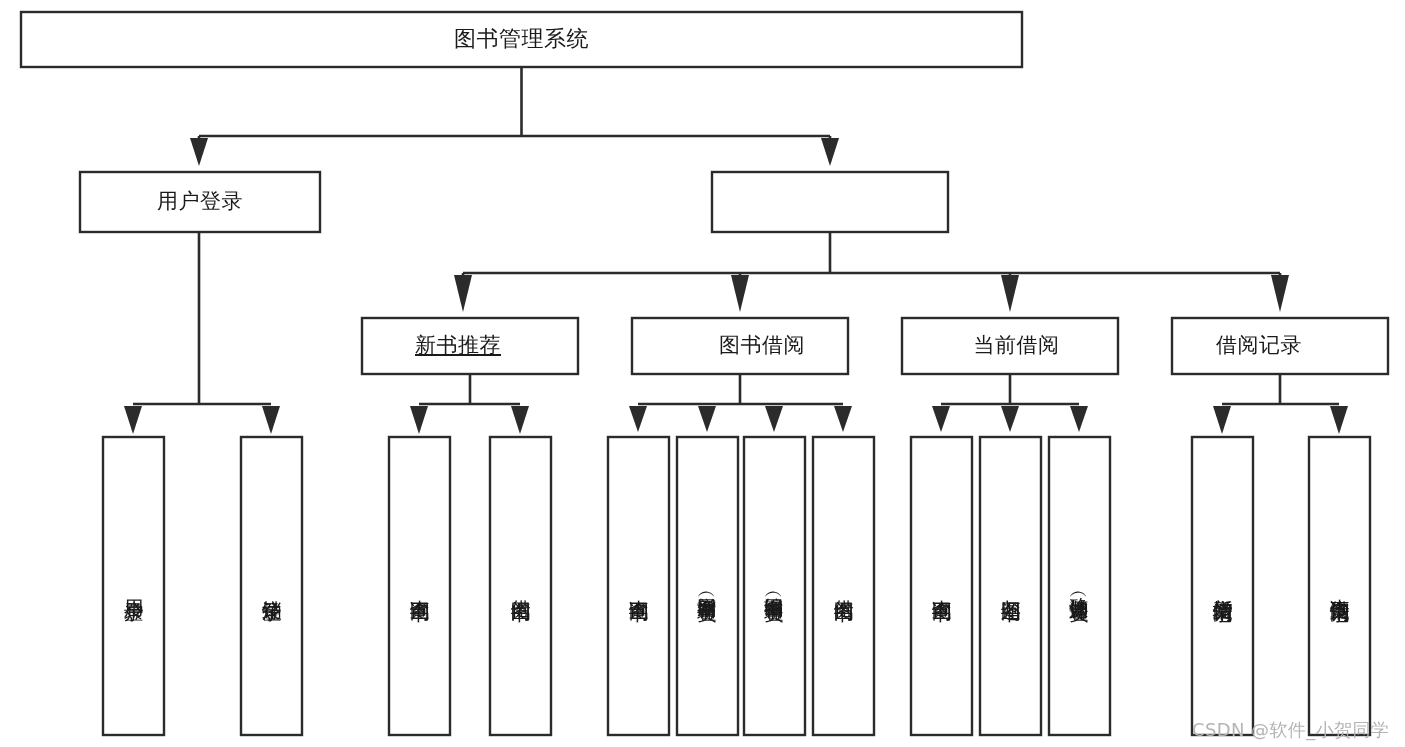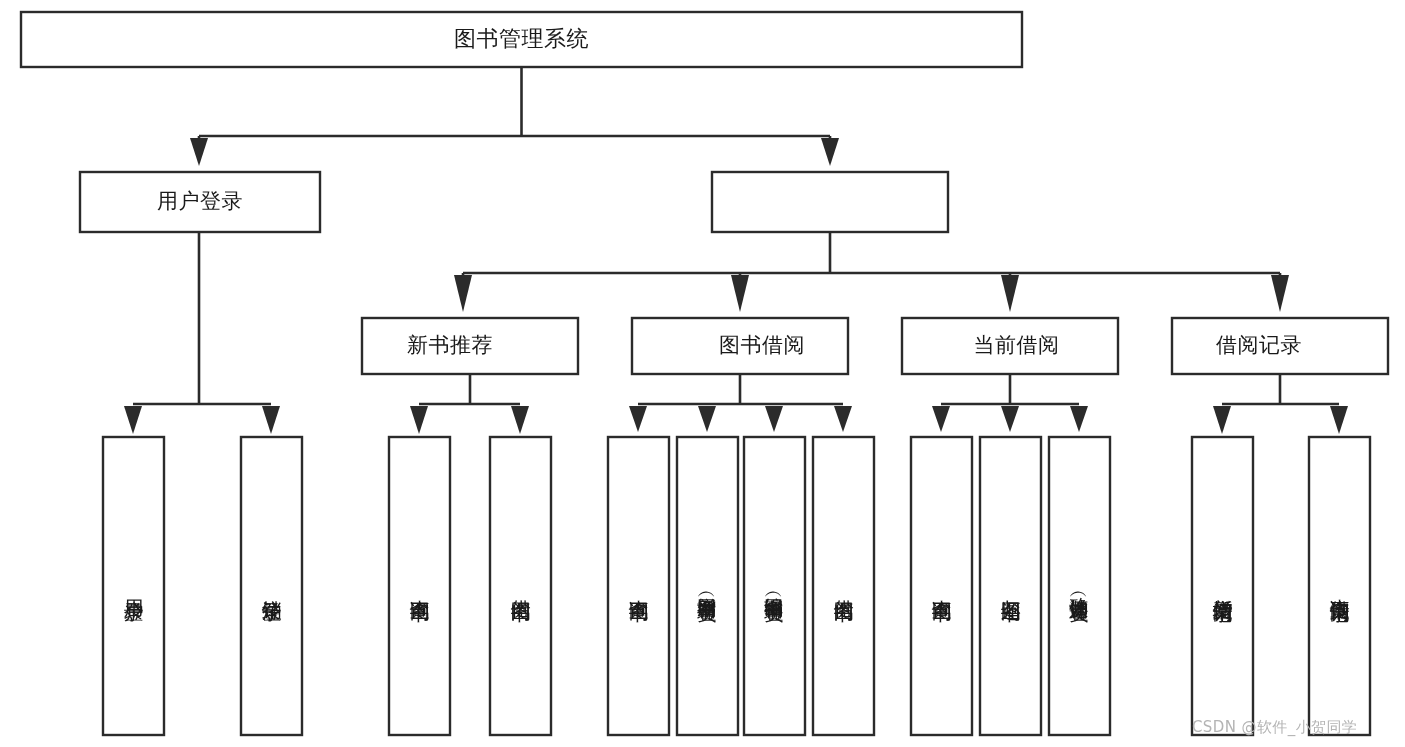--- a/index.html
+++ b/index.html
@@ -71,21 +71,21 @@
     line-height: 1.18;
     letter-spacing: 1px;
     white-space: nowrap;
     pointer-events: none;
   }
   .v-label.tall {
     font-size: 19px;
   }
   .watermark {
     position: absolute;
-    font-size: 15px;
+    font-size: 18px;
     color: #b4b4b4;
     white-space: nowrap;
     letter-spacing: 0.4px;
   }
 </style>
 </head>
 <body>
 
 <div id="diagram-root">
 
@@ -177,21 +177,21 @@
     <rect class="node-box" x="1049" y="437" width="61" height="298"></rect>
 
     <rect class="node-box" x="1192" y="437" width="61" height="298"></rect>
     <rect class="node-box" x="1309" y="437" width="61" height="298"></rect>
   </svg>
 
   <div class="h-label title-label" style="left:21px; top:12px; width:1001px; height:55px;border-radius:12px;">图书管理系统</div>
 
   <div class="h-label" style="left:80px; top:172px; width:240px; height:60px;">用户登录</div>
 
-  <div class="h-label" style="left:354px; top:318px; width:192px; height:56px;">新书推荐</div>
+  <div class="h-label" style="left:362px; top:318px; width:192px; height:56px;text-decoration:underline;">新书推荐</div>
   <div class="h-label" style="left:632px; top:318px; width:260px; height:56px;">图书借阅</div>
   <div class="h-label" style="left:902px; top:318px; width:229px; height:56px;">当前借阅</div>
   <div class="h-label" style="left:1162px; top:318px; width:194px; height:56px;">借阅记录</div>
 
   <div class="v-label" style="left:103px; top:437px; width:61px; height:298px;">用户登录</div>
   <div class="v-label" style="left:241px; top:437px; width:61px; height:298px;">注销登录</div>
 
   <div class="v-label" style="left:389px; top:437px; width:61px; height:298px;">查询图书</div>
   <div class="v-label" style="left:490px; top:437px; width:61px; height:298px;">借阅图书</div>
 

